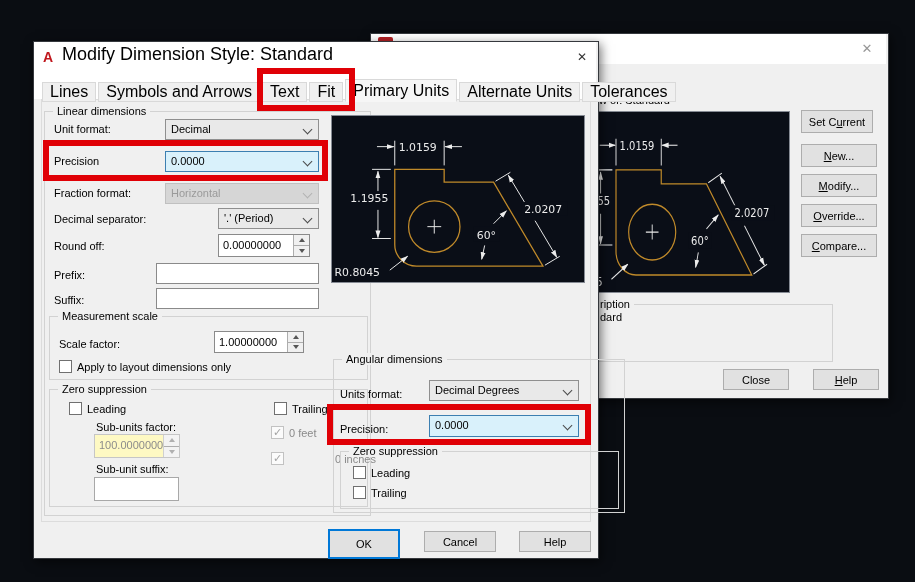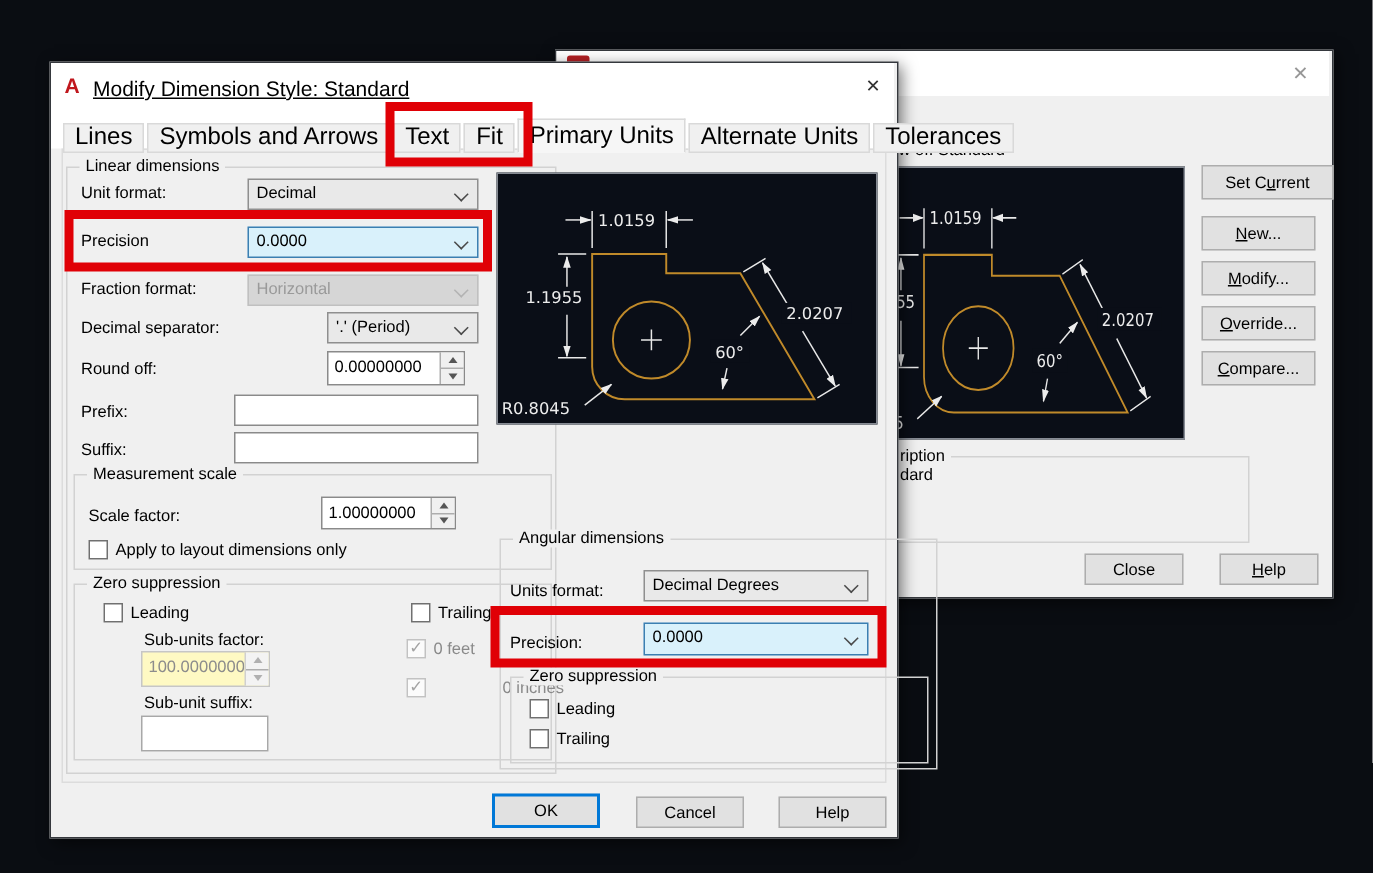--- a/index.html
+++ b/index.html
@@ -90,21 +90,21 @@
         <text x="146" y="124">60°</text>
         <text x="2" y="162">R0.8045</text>
       </svg>
     </div>
 
     <div class="group" style="left:190px;top:270px;width:227px;height:56px;">
       <span class="glabel" style="left:34px;">ription</span>
       <span class="lbl" style="left:38px;top:6px;">dard</span>
     </div>
 
-    <div class="btn" style="left:430px;top:76px;width:88px;height:23px;">
+    <div class="btn" style="left:430px;top:76px;width:72px;height:23px;">
       <span><span>Set C</span><span class="mn">u</span><span>rrent</span></span>
     </div>
     <div class="btn" style="left:430px;top:110px;width:76px;height:23px;">
       <span><span class="mn">N</span><span>ew...</span></span>
     </div>
     <div class="btn" style="left:430px;top:140px;width:76px;height:23px;">
       <span><span class="mn">M</span><span>odify...</span></span>
     </div>
     <div class="btn" style="left:430px;top:170px;width:76px;height:23px;">
       <span><span class="mn">O</span><span>verride...</span></span>
@@ -117,21 +117,21 @@
     </div>
     <div class="btn" style="left:442px;top:335px;width:66px;height:21px;">
       <span><span class="mn">H</span><span>elp</span></span>
     </div>
   </div>
 
   <div class="dlg" style="left:33px;top:41px;width:564px;height:516px;">
     <div class="abs" style="left:0;top:0;width:562px;height:57px;background:#ffffff;"></div>
     <div class="abs" style="left:0;top:0;width:562px;height:28px;">
       <span class="abs" style="left:9px;top:7px;font:bold 14px 'Liberation Sans',sans-serif;color:#c0171d;">A</span>
-      <span class="lbl" style="left:28px;top:9px;font-size:14px;text-decoration:underline;">Modify Dimension Style: Standard</span>
+      <span class="lbl" style="left:28px;top:2px;font-size:18px;">Modify Dimension Style: Standard</span>
       <span class="titlebar-x" style="left:538px;top:6px;width:20px;height:18px;font-size:12px;color:#333;">✕</span>
     </div>
 
     <div class="abs" style="left:7px;top:57px;width:550px;height:423px;background:#f0f0f0;border:1px solid #dcdcdc;box-sizing:border-box;"></div>
 
     <div class="tabs">
       <div class="tab">Lines</div>
       <div class="tab">Symbols and Arrows</div>
       <div class="tab">Text</div>
       <div class="tab">Fit</div>
@@ -277,21 +277,21 @@
         <span class="chev"></span>
     </div>
     <div class="group" style="left:306px;top:409px;width:234px;height:56px;">
       <span class="glabel">Zero suppression</span>
     </div>
     <span class="cb" style="left:319px;top:424px;"></span>
     <span class="lbl" style="left:337px;top:425px;">Leading</span>
     <span class="cb" style="left:319px;top:444px;"></span>
     <span class="lbl" style="left:337px;top:445px;">Trailing</span>
 
-    <div class="btn def" style="left:294px;top:487px;width:72px;height:23px;">
+    <div class="btn def" style="left:294px;top:487px;width:72px;height:30px;">
       <span>OK</span>
     </div>
     <div class="btn" style="left:390px;top:489px;width:72px;height:21px;">
       <span>Cancel</span>
     </div>
     <div class="btn" style="left:485px;top:489px;width:72px;height:21px;">
       <span>Help</span>
     </div>
   </div>
 

